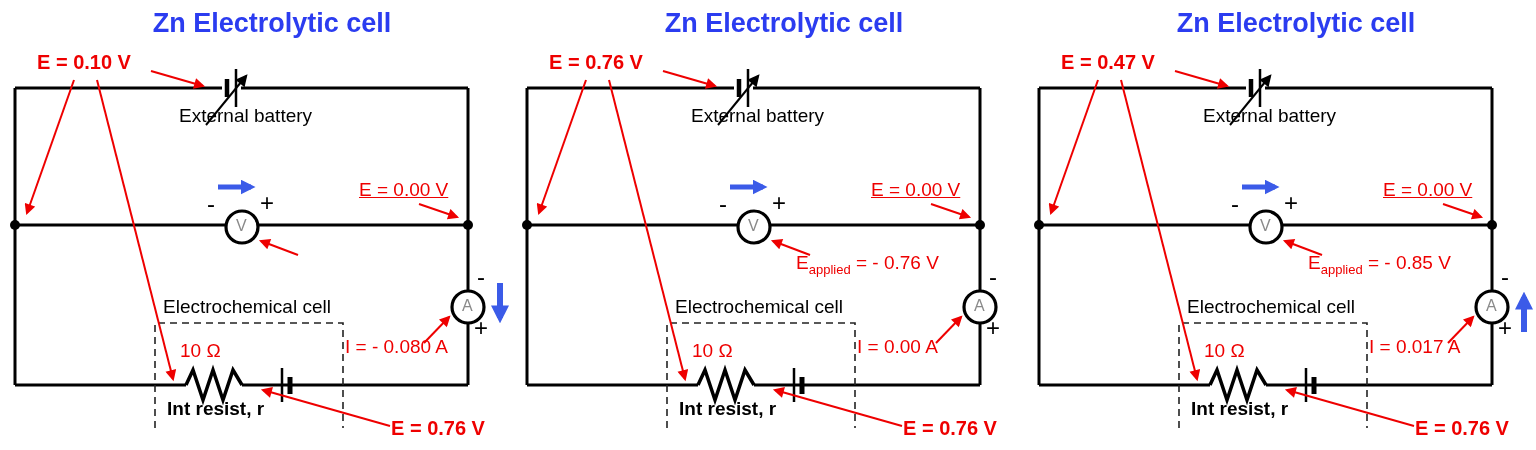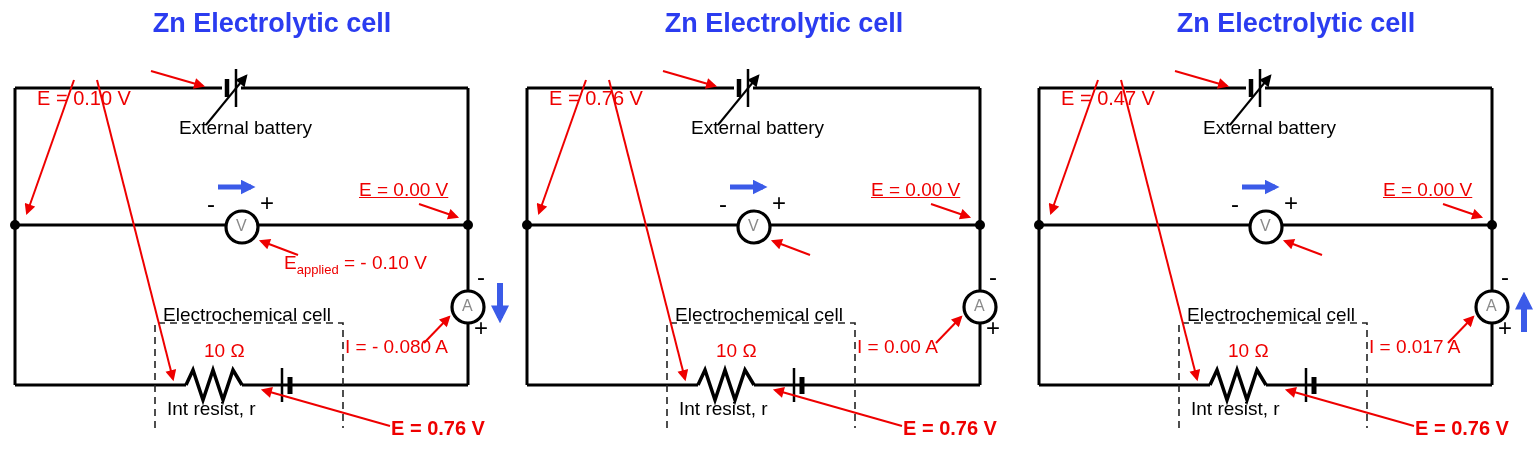--- a/index.html
+++ b/index.html
@@ -26,35 +26,35 @@
   .meter{fill:#ffffff; stroke:var(--wire-black); stroke-width:3.2;}
   .dash{stroke:#222222; stroke-width:1.6; fill:none; stroke-dasharray:7 5;}
   .redline{stroke:var(--label-red); stroke-width:2; fill:none;}
   .blueline{stroke:var(--arrow-blue); fill:none;}
   .fill-red{fill:var(--label-red);}
   .fill-blue{fill:var(--arrow-blue);}
   .fill-black{fill:var(--wire-black);}
 
   .lbl{position:absolute; white-space:nowrap; line-height:1.15;}
   .t-title{top:8px; left:0; width:100%; text-align:center; color:var(--title-blue); font-weight:bold; font-size:27px;padding-left:32px;}
-  .t-enode{left:37px; top:51px; color:var(--label-red); font-weight:normal; font-size:20px;margin-top:36px;}
-  .t-extbatt{left:179px; top:117px; color:#000; font-size:19px;}
+  .t-enode{left:37px; top:51px; color:var(--label-red); font-weight:bold; font-size:20px;}
+  .t-extbatt{left:179px; top:105px; color:#000; font-size:19px;}
   .t-vminus{left:207px; top:190px; color:#000; font-size:24px;}
   .t-vplus{left:260px; top:189px; color:#000; font-size:24px;}
   .t-eright{left:359px; top:179px; color:var(--label-red); font-size:19px;text-decoration:underline;}
   .t-eapp{left:284px; top:252px; color:var(--label-red); font-size:19px;}
   .t-eapp sub{font-size:13px;}
   .t-vletter{left:236px; top:217px; color:var(--meter-letter-gray); font-size:16px;}
   .t-aletter{left:462px; top:297px; color:var(--meter-letter-gray); font-size:16px;}
   .t-aminus{left:477px; top:263px; color:#000; font-size:24px;}
   .t-aplus{left:474px; top:314px; color:#000; font-size:24px;}
   .t-current{left:345px; top:336px; color:var(--label-red); font-size:19px;}
-  .t-cellbox{left:163px; top:296px; color:#000; font-size:19px;margin-top:8px;}
-  .t-ohm{left:204px; top:340px; color:var(--label-red); font-size:19px;}
-  .t-intres{left:167px; top:398px; color:#000; font-size:19px;}
+  .t-cellbox{left:163px; top:296px; color:#000; font-size:19px;}
+  .t-ohm{left:180px; top:340px; color:var(--label-red); font-size:19px;}
+  .t-intres{left:167px; top:398px; color:#000; font-size:19px;font-weight:bold;}
   .t-ecell{left:391px; top:417px; color:var(--label-red); font-weight:bold; font-size:20px;}
 </style>
 </head>
 <body>
 
 <svg width="0" height="0" style="position:absolute">
   <defs>
     <marker id="mk-red" viewBox="0 0 10 10" refX="8" refY="5" markerWidth="6" markerHeight="5.5" orient="auto-start-reverse">
       <path d="M0,0 L10,5 L0,10 z" class="fill-red"></path>
     </marker>
@@ -104,21 +104,20 @@
     <path class="blueline" stroke-width="6" d="M500,283 L500,318" marker-end="url(#mk-blue)" visibility="visible"></path>
     <path class="blueline" stroke-width="6" d="M500,332 L500,297" marker-end="url(#mk-blue)" visibility="hidden"></path>
   </svg>
   <div class="lbl t-title">Zn Electrolytic cell</div>
   <div class="lbl t-enode">E = 0.10 V</div>
   <div class="lbl t-extbatt">External battery</div>
   <div class="lbl t-vminus">-</div>
   <div class="lbl t-vplus">+</div>
   <div class="lbl t-vletter">V</div>
   <div class="lbl t-eright">E = 0.00 V</div>
-  <div class="lbl t-eapp"><span>E</span><sub>applied</sub><span> = - 0.10 V</span></div>
   <div class="lbl t-aletter">A</div>
   <div class="lbl t-aminus">-</div>
   <div class="lbl t-aplus">+</div>
   <div class="lbl t-current">I = - 0.080 A</div>
   <div class="lbl t-cellbox">Electrochemical cell</div>
   <div class="lbl t-ohm">10 Ω</div>
   <div class="lbl t-intres">Int resist, r</div>
   <div class="lbl t-ecell">E = 0.76 V</div>
 </div>
 
@@ -159,20 +158,21 @@
     <path class="blueline" stroke-width="6" d="M500,283 L500,318" marker-end="url(#mk-blue)" visibility="hidden"></path>
     <path class="blueline" stroke-width="6" d="M500,332 L500,297" marker-end="url(#mk-blue)" visibility="hidden"></path>
   </svg>
   <div class="lbl t-title">Zn Electrolytic cell</div>
   <div class="lbl t-enode">E = 0.76 V</div>
   <div class="lbl t-extbatt">External battery</div>
   <div class="lbl t-vminus">-</div>
   <div class="lbl t-vplus">+</div>
   <div class="lbl t-vletter">V</div>
   <div class="lbl t-eright">E = 0.00 V</div>
+  <div class="lbl t-eapp"><span>E</span><sub>applied</sub><span> = - 0.76 V</span></div>
   <div class="lbl t-aletter">A</div>
   <div class="lbl t-aminus">-</div>
   <div class="lbl t-aplus">+</div>
   <div class="lbl t-current">I = 0.00 A</div>
   <div class="lbl t-cellbox">Electrochemical cell</div>
   <div class="lbl t-ohm">10 Ω</div>
   <div class="lbl t-intres">Int resist, r</div>
   <div class="lbl t-ecell">E = 0.76 V</div>
 </div>
 
@@ -213,20 +213,21 @@
     <path class="blueline" stroke-width="6" d="M500,283 L500,318" marker-end="url(#mk-blue)" visibility="hidden"></path>
     <path class="blueline" stroke-width="6" d="M500,332 L500,297" marker-end="url(#mk-blue)" visibility="visible"></path>
   </svg>
   <div class="lbl t-title">Zn Electrolytic cell</div>
   <div class="lbl t-enode">E = 0.47 V</div>
   <div class="lbl t-extbatt">External battery</div>
   <div class="lbl t-vminus">-</div>
   <div class="lbl t-vplus">+</div>
   <div class="lbl t-vletter">V</div>
   <div class="lbl t-eright">E = 0.00 V</div>
+  <div class="lbl t-eapp"><span>E</span><sub>applied</sub><span> = - 0.85 V</span></div>
   <div class="lbl t-aletter">A</div>
   <div class="lbl t-aminus">-</div>
   <div class="lbl t-aplus">+</div>
   <div class="lbl t-current">I = 0.017 A</div>
   <div class="lbl t-cellbox">Electrochemical cell</div>
   <div class="lbl t-ohm">10 Ω</div>
   <div class="lbl t-intres">Int resist, r</div>
   <div class="lbl t-ecell">E = 0.76 V</div>
 </div>
 

